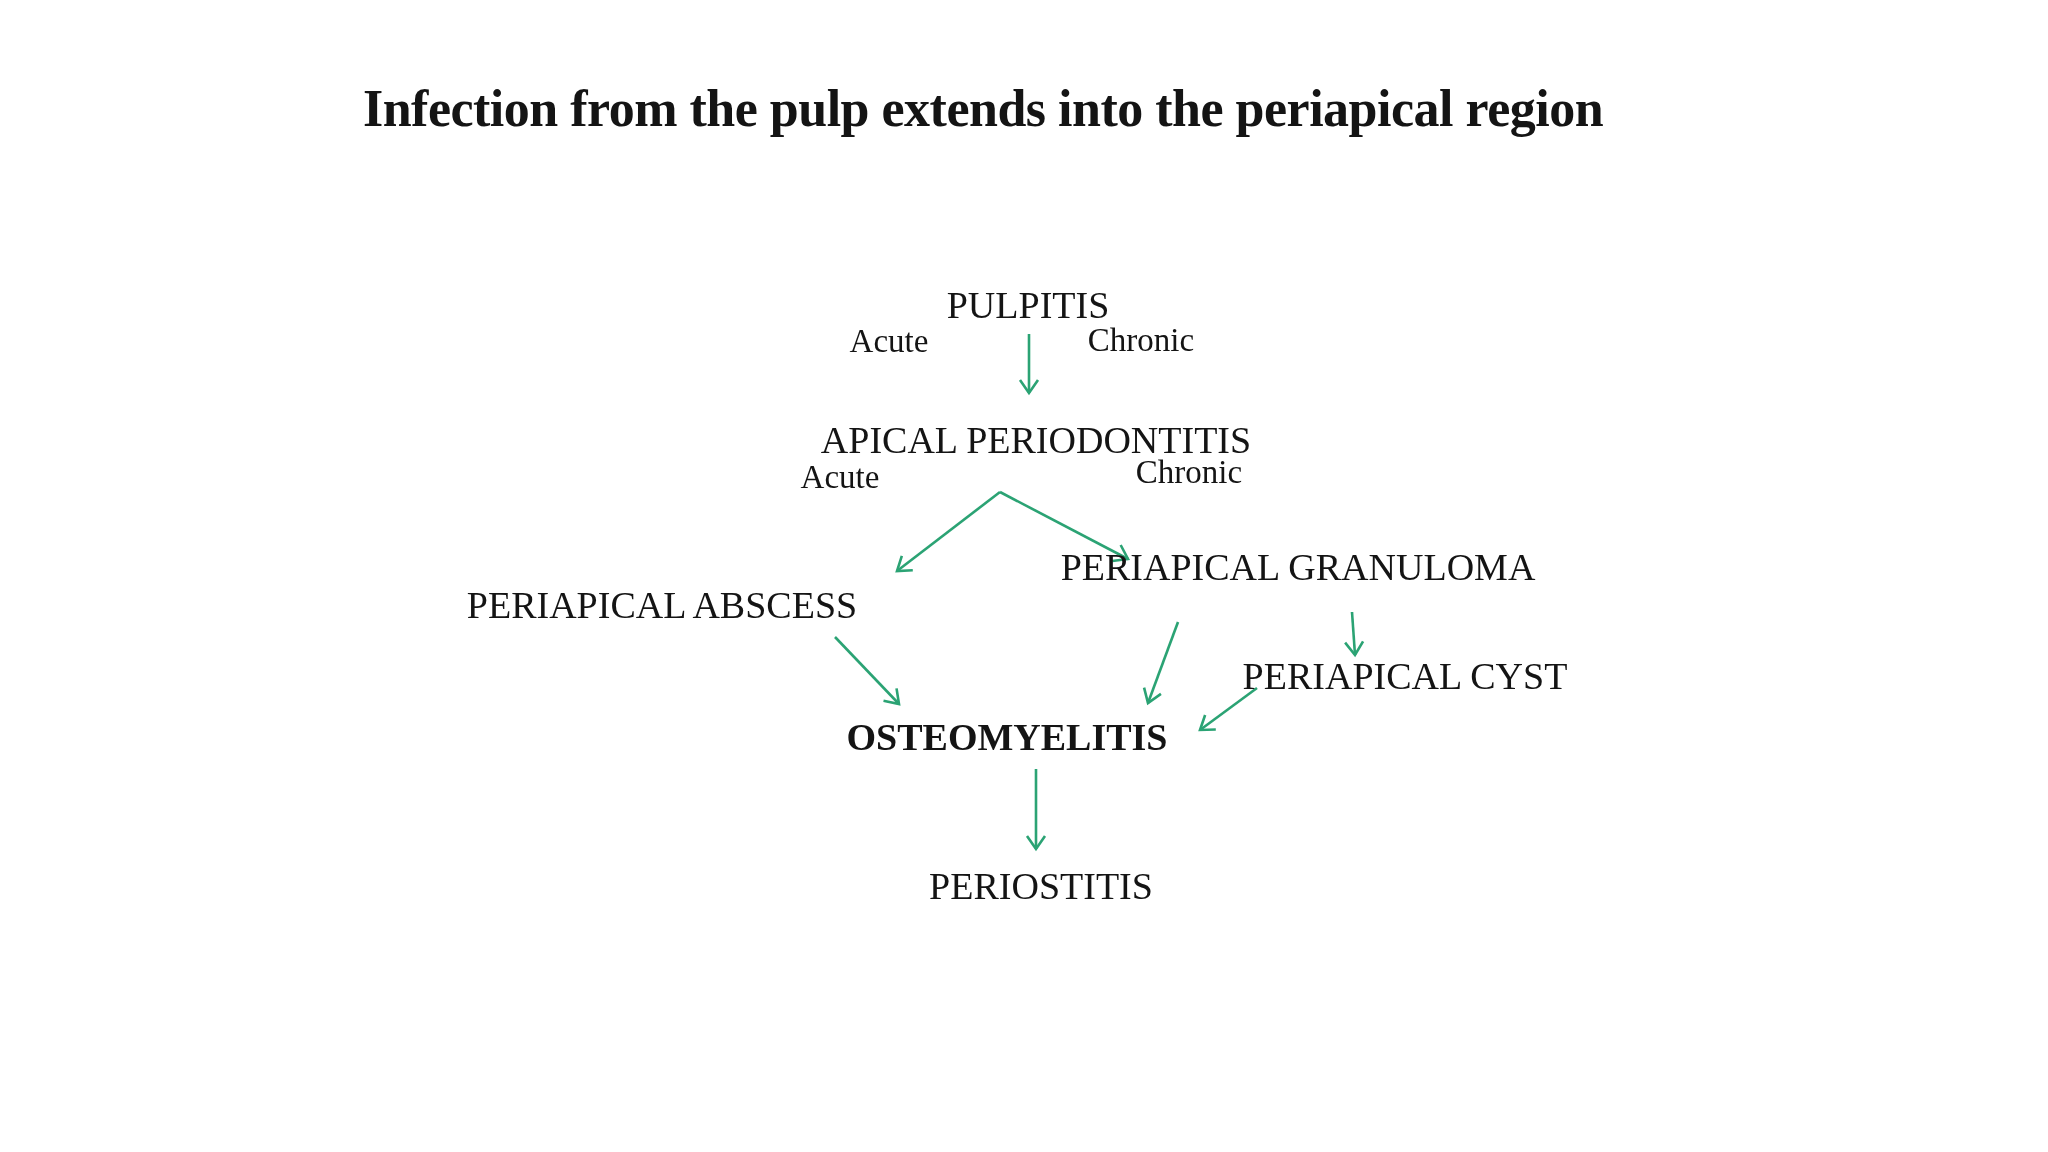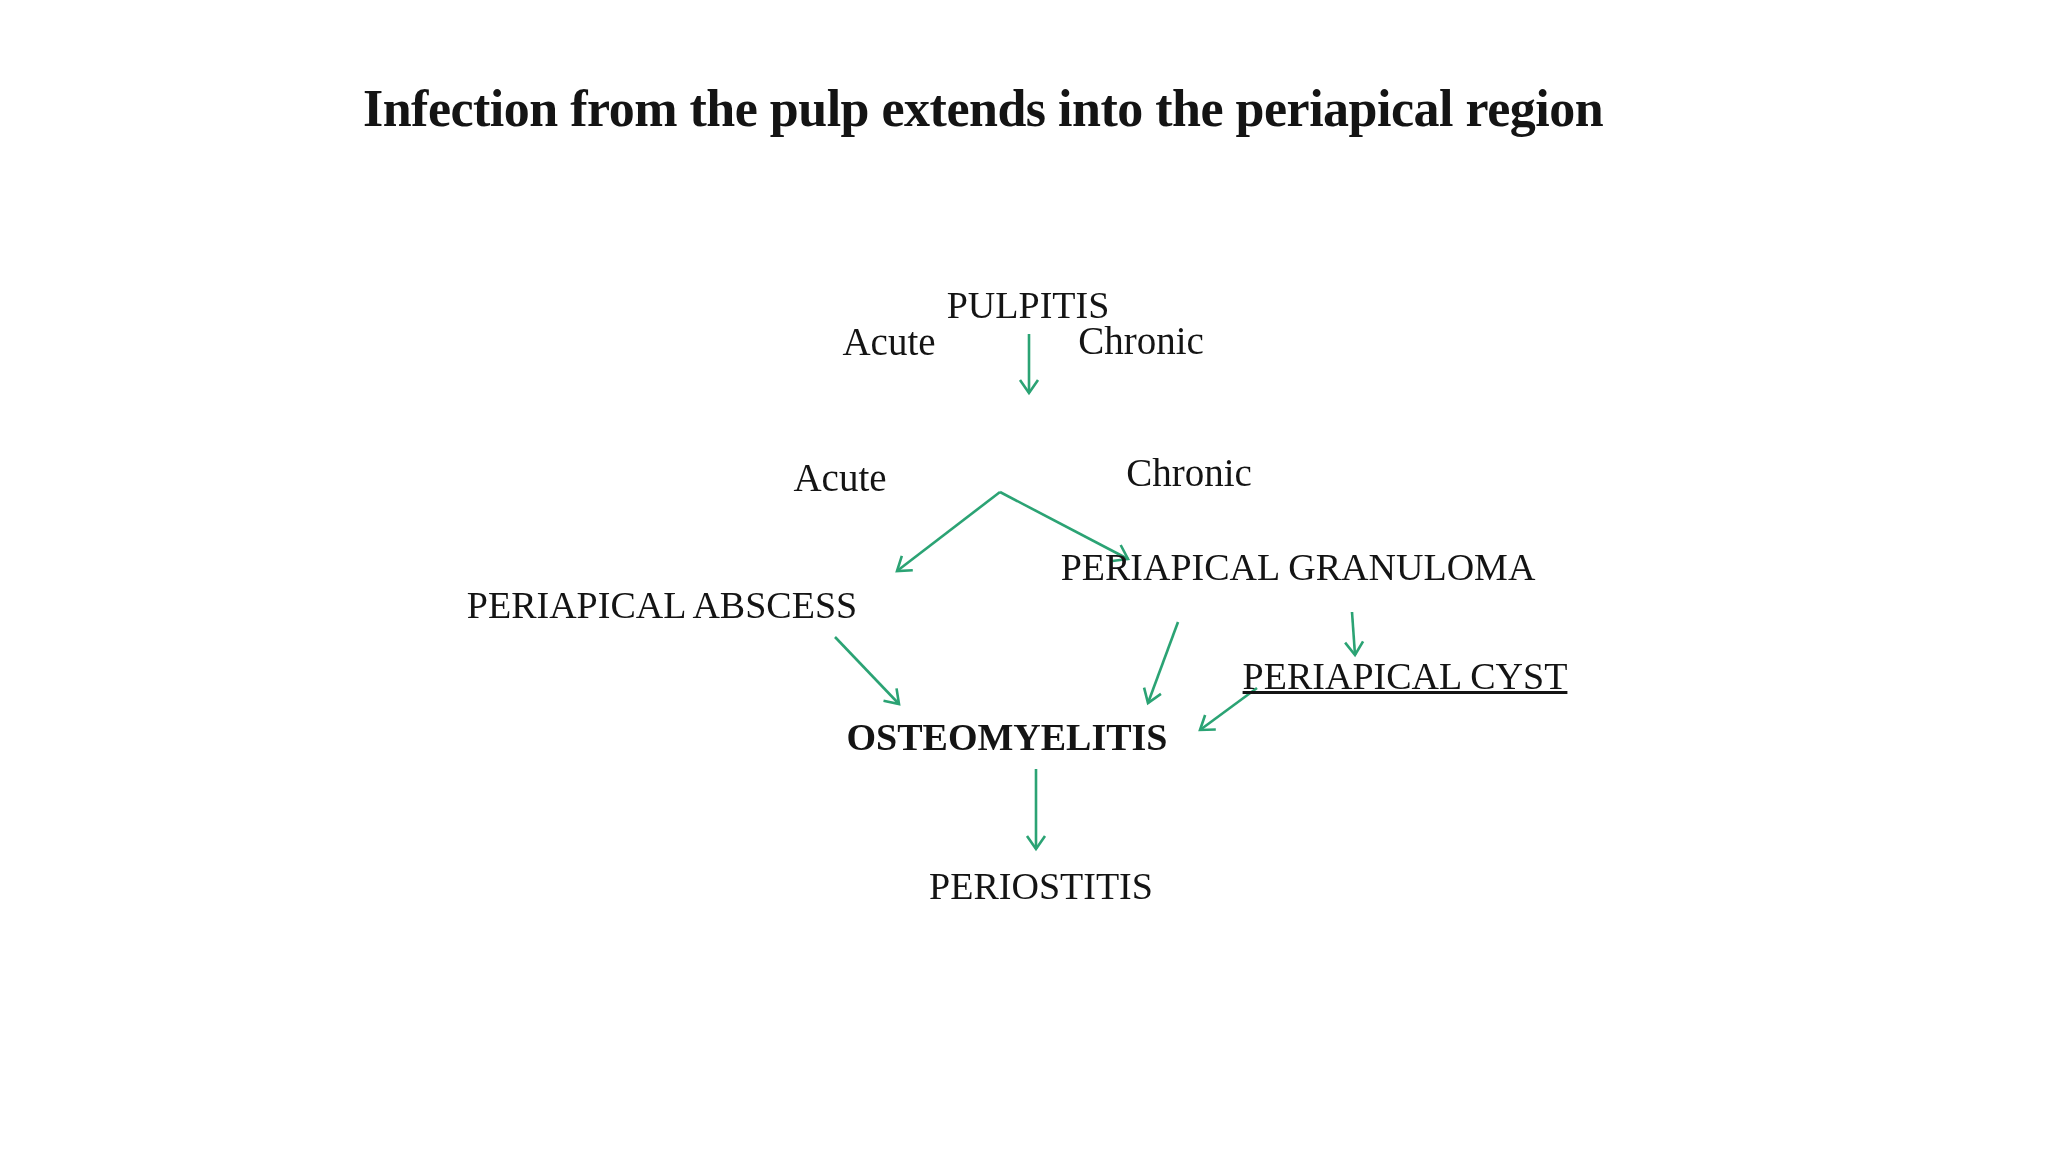--- a/index.html
+++ b/index.html
@@ -25,21 +25,21 @@
   .node {
     position: absolute;
     transform: translate(-50%, -50%);
     font-size: 38px;
     white-space: nowrap;
     text-align: right;
   }
   .sub {
     position: absolute;
     transform: translate(-50%, -50%);
-    font-size: 39px;
+    font-size: 33px;
     white-space: nowrap;
   }
   #edges { position: absolute; left: 0; top: 0; }
   #edges line { stroke-width: 2.6px; }
 </style>
 </head>
 <body>
 
 <div id="stage" style="--bg: #ffffff; --ink: #141414;">
 
@@ -58,26 +58,27 @@
     <line x1="1178" y1="622" x2="1148" y2="703" marker-end="url(#arrowV)" stroke="#2ba374"></line>
     <line x1="1352" y1="612" x2="1355" y2="655" marker-end="url(#arrowV)" stroke="#2ba374"></line>
     <line x1="1257" y1="688" x2="1200" y2="730" marker-end="url(#arrowV)" stroke="#2ba374"></line>
     <line x1="1036" y1="769" x2="1036" y2="849" marker-end="url(#arrowV)" stroke="#2ba374"></line>
   </svg>
 
   <div class="node" style="left:1028px; top:305px;">PULPITIS</div>
   <div class="sub" style="left:889px; top:341px;">Acute</div>
   <div class="sub" style="left:1141px; top:340px;">Chronic</div>
 
+  <div class="node" style="left:1036px; top:440px;">APICAL PERIODONTITIS</div>
   <div class="sub" style="left:840px; top:477px;">Acute</div>
   <div class="sub" style="left:1189px; top:472px;">Chronic</div>
 
   <div class="node" style="left:662px; top:605px;">PERIAPICAL ABSCESS</div>
 
   <div class="node" style="left:1298px; top:567px;">PERIAPICAL GRANULOMA</div>
 
-  <div class="node" style="left:1405px; top:676px;text-decoration:underline;">PERIAPICAL CYST</div>
+  <div class="node" style="left:1405px; top:676px;">PERIAPICAL CYST</div>
 
   <div class="node" style="left:1007px; top:737px;font-weight:bold;">OSTEOMYELITIS</div>
 
   <div class="node" style="left:1041px; top:886px;">PERIOSTITIS</div>
 
 </div>
 
 </body></html>

